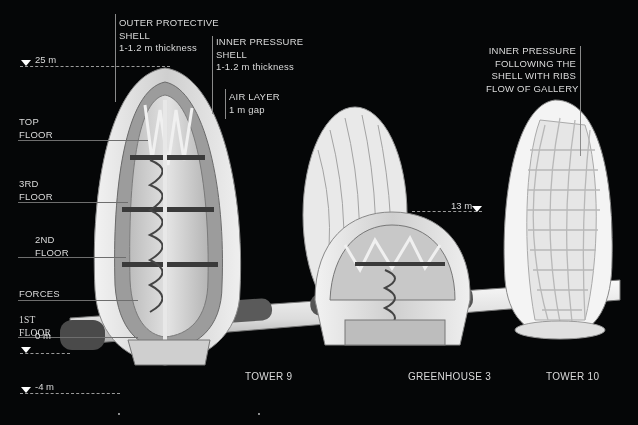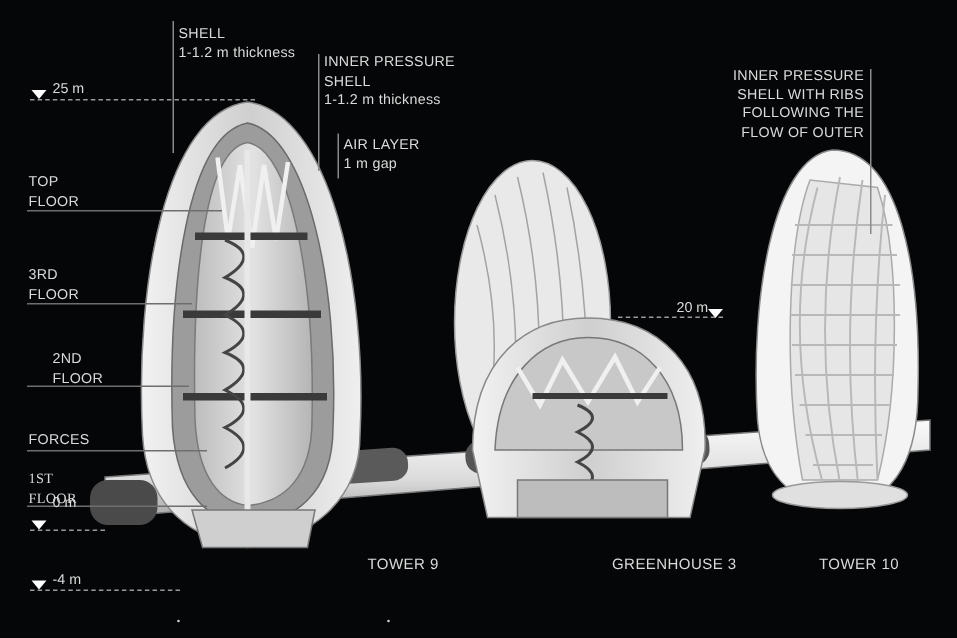--- a/index.html
+++ b/index.html
@@ -103,43 +103,44 @@
 <div class="dash" style="left:20px;top:353px;width:50px;"></div>
 <div class="tri" style="left:21px;top:347px;"></div>
 <div class="lvl" style="left:35px;top:330px;">0 m</div>
 
 <div class="dash" style="left:20px;top:393px;width:100px;"></div>
 <div class="tri" style="left:21px;top:387px;"></div>
 <div class="lvl" style="left:35px;top:381px;">-4 m</div>
 
 <div class="dash" style="left:412px;top:211px;width:70px;"></div>
 <div class="tri" style="left:472px;top:206px;"></div>
-<div class="lvl" style="left:451px;top:200px;">20 m</div>
+<div class="lvl" style="left:451px;top:200px;">13 m</div>
 
 <div class="lbl" style="left:119px;top:17px;">
+  <div>OUTER PROTECTIVE</div>
   <div>SHELL</div>
   <div>1-1.2 m thickness</div>
 </div>
 
 <div class="lbl" style="left:216px;top:36px;">
   <div>INNER PRESSURE</div>
   <div>SHELL</div>
   <div>1-1.2 m thickness</div>
 </div>
 
 <div class="lbl" style="left:229px;top:91px;">
   <div>AIR LAYER</div>
   <div>1 m gap</div>
 </div>
 
 <div class="lbl" style="left:486px;top:45px;text-align:right;width:90px;">
   <div>INNER PRESSURE</div>
+  <div>FOLLOWING THE</div>
   <div>SHELL WITH RIBS</div>
-  <div>FOLLOWING THE</div>
-  <div>FLOW OF OUTER</div>
+  <div>FLOW OF GALLERY</div>
 </div>
 
 <div class="lbl" style="left:19px;top:116px;">
   <div>TOP</div>
   <div>FLOOR</div>
 </div>
 <div class="lbl" style="left:19px;top:178px;">
   <div>3RD</div>
   <div>FLOOR</div>
 </div>

